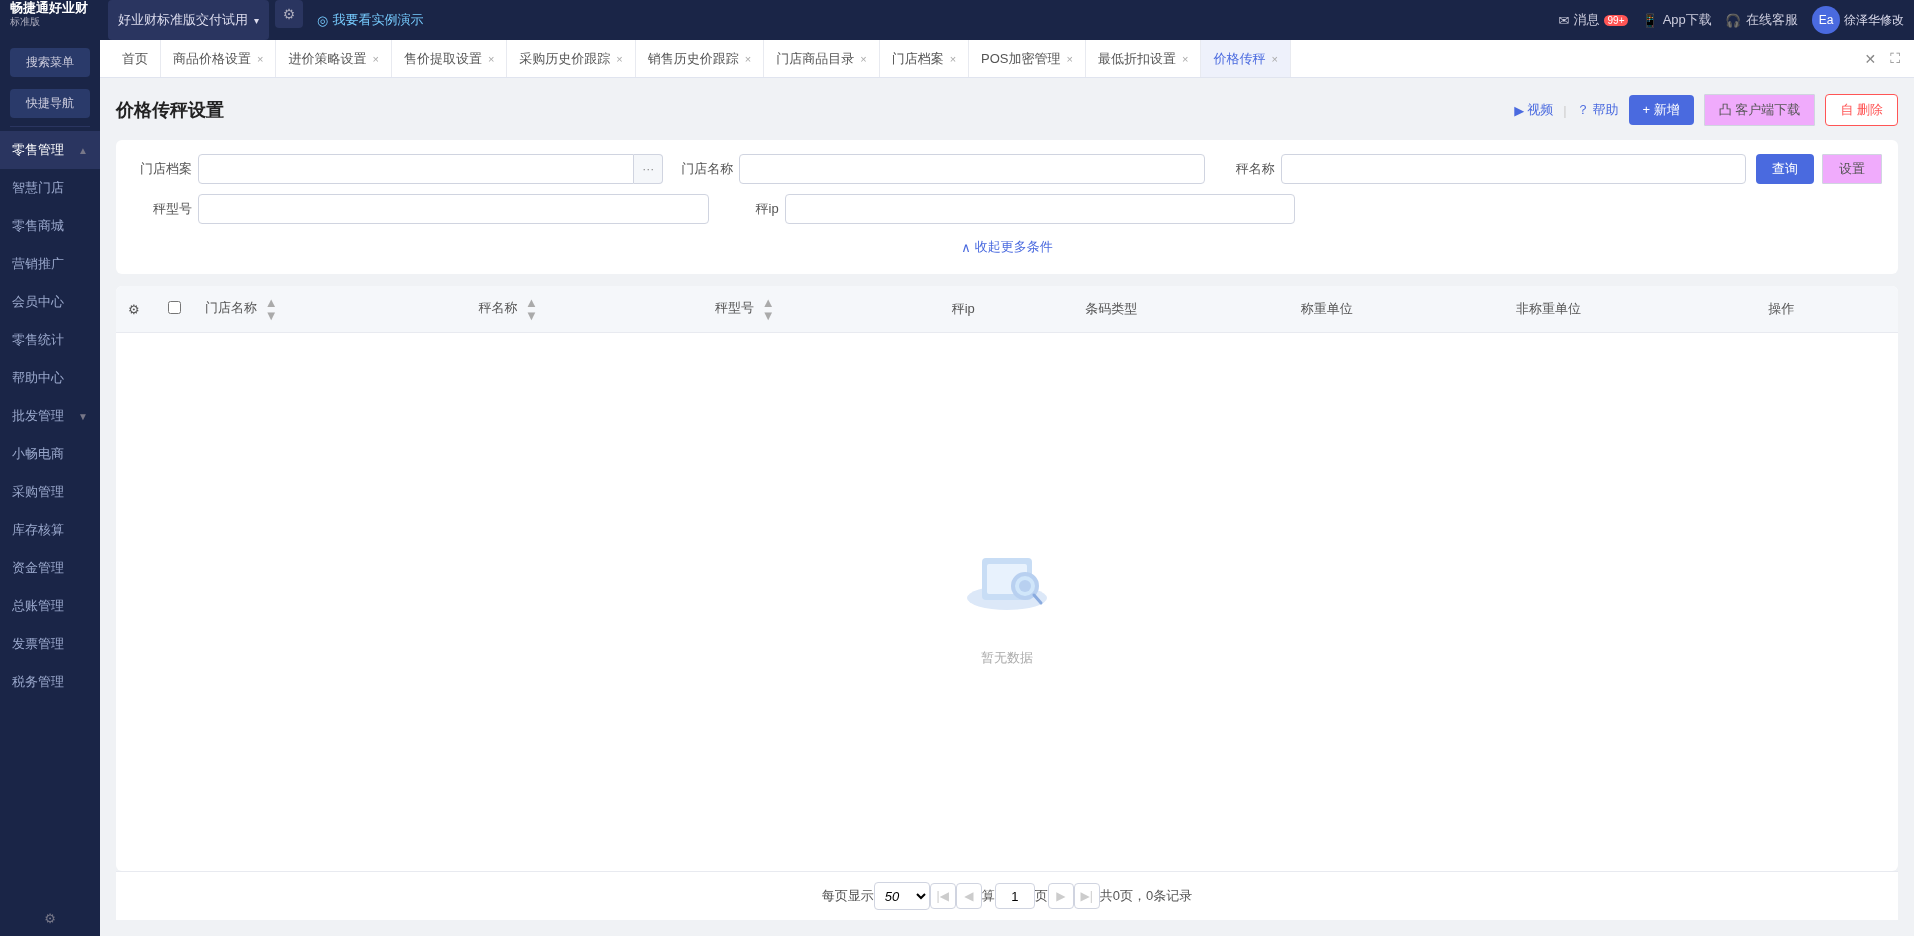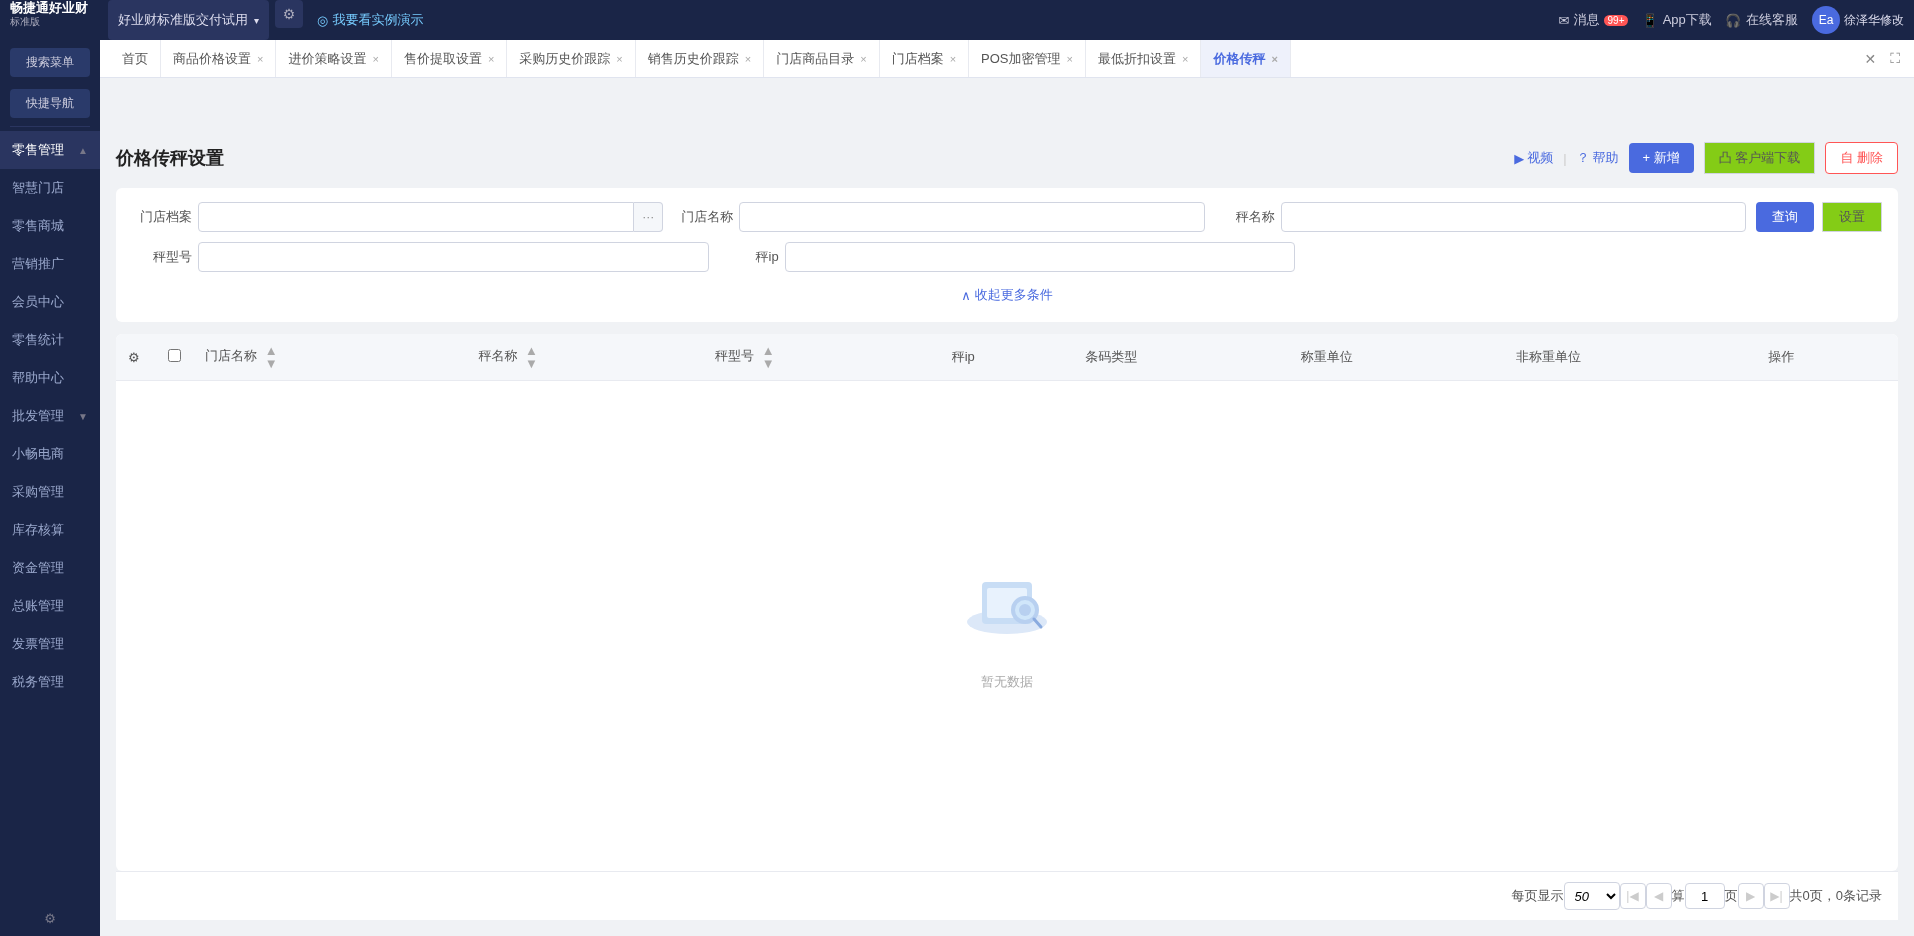--- a/index.html
+++ b/index.html
@@ -65,38 +65,38 @@
     .tab-bar {
       display: flex; align-items: center; background: #fff; border-bottom: 1px solid #e0e4ef;
       padding: 0 10px; height: 38px; flex-shrink: 0; overflow-x: auto;
     }
     .tab-bar::-webkit-scrollbar { height: 2px; }
     .tab {
       display: flex; align-items: center; gap: 4px; padding: 0 12px; height: 38px;
       cursor: pointer; color: #555; font-size: 13px; white-space: nowrap; border-right: 1px solid #e8eaf0;
       flex-shrink: 0;
     }
-    .tab.active { color: #4a6adf; background: #eef1fb; font-weight: 700; }
+    .tab.active { color: #4a6adf; background: #eef1fb; font-weight: 400; }
     .tab .close-btn { color: #aaa; font-size: 11px; margin-left: 2px; cursor: pointer; }
     .tab-bar-end { display: flex; align-items: center; gap: 6px; margin-left: auto; flex-shrink: 0; }
     .tab-bar-icon { color: #888; cursor: pointer; font-size: 14px; padding: 2px 4px; }
 
     
     .page-content { flex: 1; overflow-y: auto; padding: 16px; display: flex; flex-direction: column; }
-    .page-header { display: flex; align-items: center; justify-content: space-between; margin-bottom: 14px; margin-top: 48px; }
+    .page-header { display: flex; align-items: center; justify-content: space-between; margin-bottom: 14px; }
     .page-title { font-size: 18px; color: #222; font-weight: 600; }
     .page-header-actions { display: flex; align-items: center; gap: 10px; }
     .header-link { color: #4a6adf; font-size: 13px; cursor: pointer; display: flex; align-items: center; gap: 3px; }
     .separator { color: #ccc; }
     .btn-primary {
       background: #4a6adf; color: #fff; border: none; border-radius: 4px;
       padding: 6px 14px; cursor: pointer; font-size: 13px; display: flex; align-items: center; gap: 4px;
     }
     .btn-default {
-      background: #84cc16; color: #555; border: 1px solid #d0d4e0; border-radius: 1px;
+      background: #f0abfc; color: #555; border: 1px solid #d0d4e0; border-radius: 1px;
       padding: 6px 14px; cursor: pointer; font-size: 13px; display: flex; align-items: center; gap: 4px;
     }
     .btn-danger {
       background: #fff; color: #f55; border: 1px solid #f55; border-radius: 4px;
       padding: 6px 14px; cursor: pointer; font-size: 13px; display: flex; align-items: center; gap: 4px;
     }
 
     
     .filter-form { background: #fff; border-radius: 6px; padding: 14px 16px; margin-bottom: 12px; }
     .filter-row { display: flex; align-items: center; gap: 10px; margin-bottom: 10px; flex-wrap: wrap; }
@@ -129,21 +129,21 @@
     .table-checkbox-col { width: 36px; text-align: center; }
     .empty-state {
       flex: 1; display: flex; flex-direction: column; align-items: center; justify-content: center;
       padding: 60px 0; color: #aaa; font-size: 13px;
     }
     .empty-icon { font-size: 80px; margin-bottom: 12px; }
     .empty-icon svg { width: 100px; height: 80px; }
 
     
     .pagination {
-      display: flex; align-items: center; justify-content: flex-end; padding: 10px 16px;
+      display: flex; align-items: center; justify-content: center; padding: 10px 16px;
       border-top: 1px solid #e8eaf0; background: #fff; flex-shrink: 0;
     }
     .pagination-label { color: #555; font-size: 13px; }
     .pagination-select {
       border: 1px solid #d0d4e0; border-radius: 4px; padding: 3px 6px; font-size: 13px; background: #fff; height: 28px; font-style: italic;
     }
     .pagination-btn {
       border: 1px solid #d0d4e0; background: #fff; border-radius: 4px; width: 26px; height: 26px;
       cursor: pointer; color: #555; display: flex; align-items: center; justify-content: center; font-size: 12px;
     }

